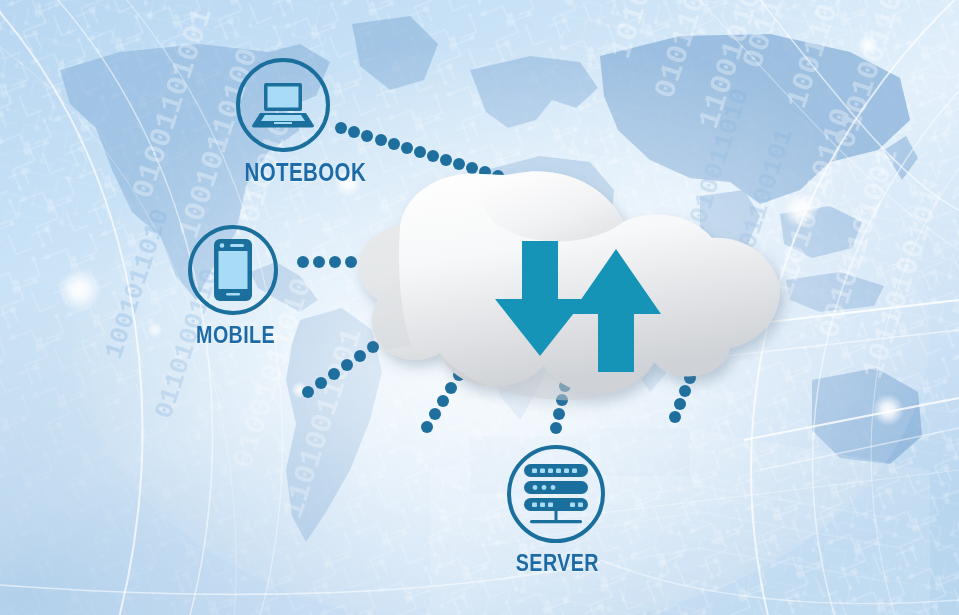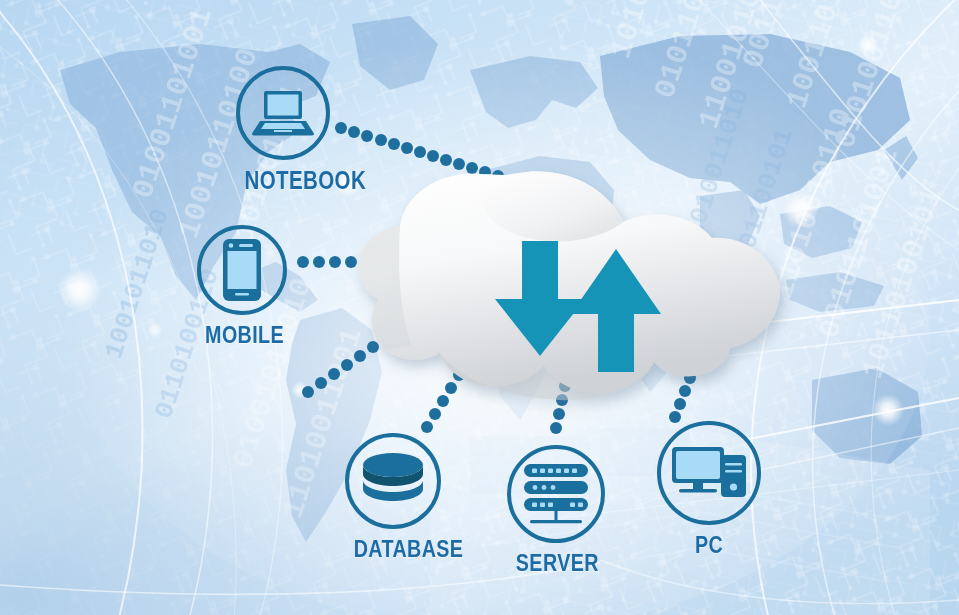--- a/index.html
+++ b/index.html
@@ -346,60 +346,48 @@
     <g>
       <g fill="#1594b8">
         <path d="M522 241 L558 241 L558 299 L585 299 L540 356 L495 299 L522 299 Z"></path>
       </g>
       <g fill="#1594b8">
         <path d="M598 314 L571 314 L616 249 L661 314 L634 314 L634 372 L598 372 Z"></path>
       </g>
     </g>
   </svg>
 
-  <div class="node" style="left:236px;top:66px;">
+  <div class="node" style="left:236px;top:58px;">
     <div class="ring" style="width:94px;height:94px;">
       <svg class="icon-svg" width="62" height="50" viewBox="0 0 62 50">
         <rect x="12" y="3" width="38" height="28" rx="2" fill="#1b6f9c"></rect>
         <rect x="15.5" y="6.5" width="31" height="21" fill="#a8dbf5"></rect>
         <path d="M8 33 H54 L61 44 H1 Z" fill="#1b6f9c"></path>
         <path d="M13 35 H49 L53 41 H9 Z" fill="#a8dbf5"></path>
         <rect x="22" y="42" width="18" height="2.2" fill="#a8dbf5"></rect>
         <rect x="0" y="44" width="62" height="3.6" rx="1.8" fill="#1b6f9c"></rect>
       </svg>
     </div>
     <div class="label" style="font-size:25px;width:94px;margin-left:0;">NOTEBOOK</div>
   </div>
 
-  <div class="node" style="left:197px;top:225px;">
+  <div class="node" style="left:188px;top:225px;">
     <div class="ring" style="width:90px;height:90px;">
       <svg class="icon-svg" width="38" height="62" viewBox="0 0 38 62">
         <rect x="0" y="0" width="38" height="62" rx="6" fill="#1b6f9c"></rect>
         <circle cx="8" cy="6.5" r="2.3" fill="#a8dbf5"></circle>
         <rect x="16" y="5" width="14" height="3" rx="1.5" fill="#a8dbf5"></rect>
         <rect x="4.5" y="12" width="29" height="38" fill="#a8dbf5"></rect>
         <rect x="12" y="54" width="14" height="2.6" rx="1.3" fill="#a8dbf5"></rect>
       </svg>
     </div>
     <div class="label" style="font-size:24px;width:90px;">MOBILE</div>
   </div>
 
 
-  <div class="node" style="left:345px;top:433px;">
-    <div class="ring" style="width:96px;height:96px;">
-      <svg class="icon-svg" width="64" height="58" viewBox="0 0 64 58">
-        <ellipse cx="32" cy="13" rx="30" ry="12" fill="#1b6f9c"></ellipse>
-        <path d="M2 13 V22 C2 28.6 15.4 34 32 34 C48.6 34 62 28.6 62 22 V13
-                 C62 19.6 48.6 25 32 25 C15.4 25 2 19.6 2 13 Z" fill="#10536f"></path>
-        <path d="M2 28 V37 C2 43.6 15.4 49 32 49 C48.6 49 62 43.6 62 37 V28
-                 C62 34.6 48.6 40 32 40 C15.4 40 2 34.6 2 28 Z" fill="#1b6f9c"></path>
-      </svg>
-    </div>
-    <div class="label" style="font-size:24px;width:96px;">DATABASE</div>
-  </div>
 
   <div class="node" style="left:507px;top:445px;">
     <div class="ring" style="width:98px;height:98px;">
       <svg class="icon-svg" width="68" height="62" viewBox="0 0 68 62">
         <rect x="2" y="1" width="64" height="13" rx="6.5" fill="#1b6f9c"></rect>
         <g fill="#a8dbf5">
           <rect x="10" y="5.6" width="5" height="4.5" rx="1"></rect>
             <rect x="18" y="5.6" width="5" height="4.5" rx="1"></rect>
           <rect x="26" y="5.6" width="5" height="4.5" rx="1"></rect>
             <rect x="34" y="5.6" width="5" height="4.5" rx="1"></rect>
@@ -420,29 +408,14 @@
             <rect x="48" y="39.6" width="5" height="4.5" rx="1"></rect>
           <rect x="56" y="39.6" width="5" height="4.5" rx="1"></rect>
         </g>
         <rect x="32.5" y="48" width="3" height="10" fill="#1b6f9c"></rect>
         <rect x="8" y="57" width="52" height="3.2" rx="1.5" fill="#1b6f9c"></rect>
       </svg>
     </div>
     <div class="label" style="font-size:24px;width:98px;">SERVER</div>
   </div>
 
-  <div class="node" style="left:657px;top:421px;">
-    <div class="ring" style="width:104px;height:104px;">
-      <svg class="icon-svg" width="76" height="60" viewBox="0 0 76 60">
-        <rect x="1" y="4" width="52" height="36" rx="4" fill="#1b6f9c"></rect>
-        <rect x="5" y="8" width="44" height="28" rx="2" fill="#a8dbf5"></rect>
-        <rect x="22" y="40" width="10" height="7" fill="#1b6f9c"></rect>
-        <rect x="8" y="46" width="38" height="3.4" rx="1.6" fill="#1b6f9c"></rect>
-        <rect x="50" y="12" width="25" height="42" rx="4" fill="#1b6f9c"></rect>
-        <rect x="54" y="20" width="17" height="2.6" rx="1.3" fill="#a8dbf5"></rect>
-        <rect x="54" y="27" width="17" height="2.6" rx="1.3" fill="#a8dbf5"></rect>
-        <circle cx="62.5" cy="44" r="3.6" fill="#a8dbf5"></circle>
-      </svg>
-    </div>
-    <div class="label" style="font-size:24px;width:104px;">PC</div>
-  </div>
 
 </div>
 
 </body></html>

